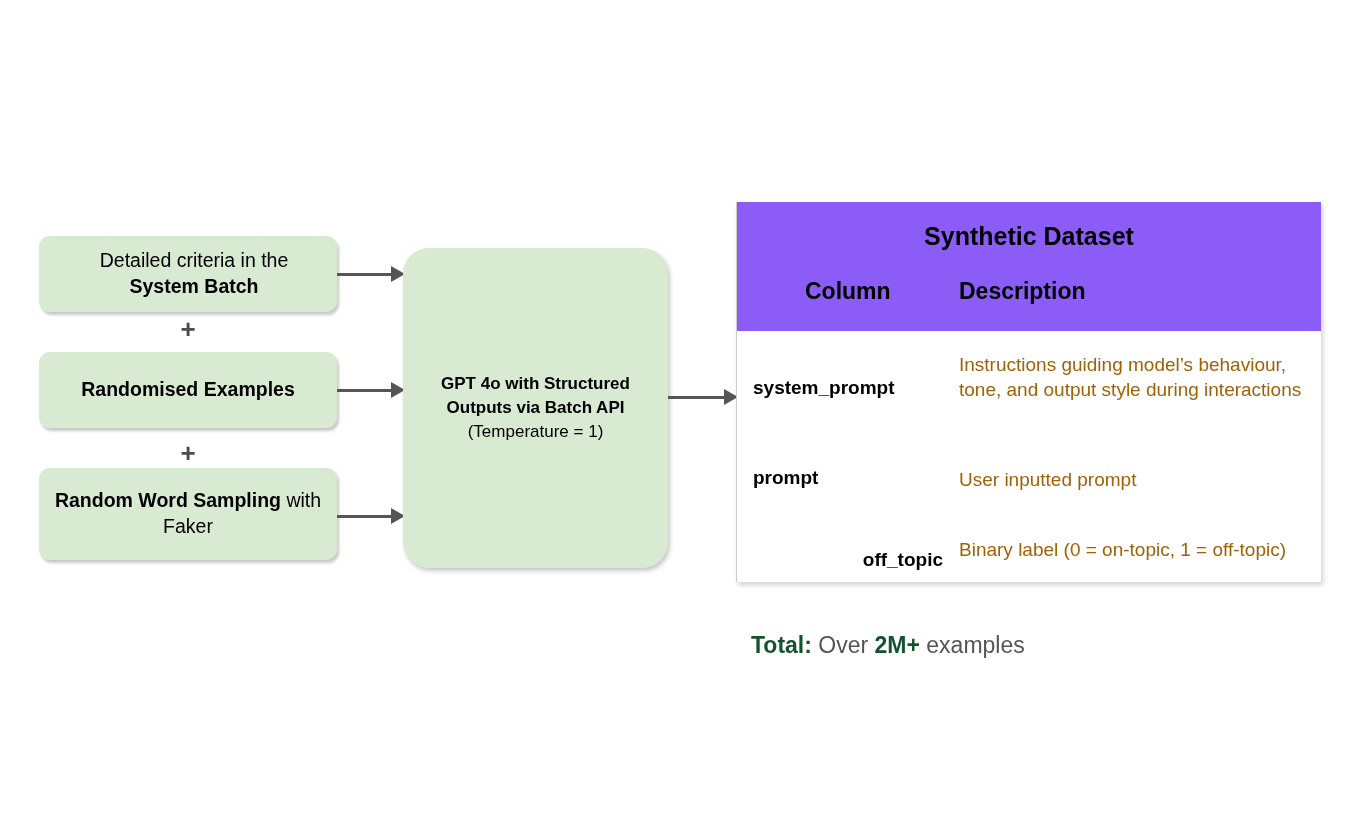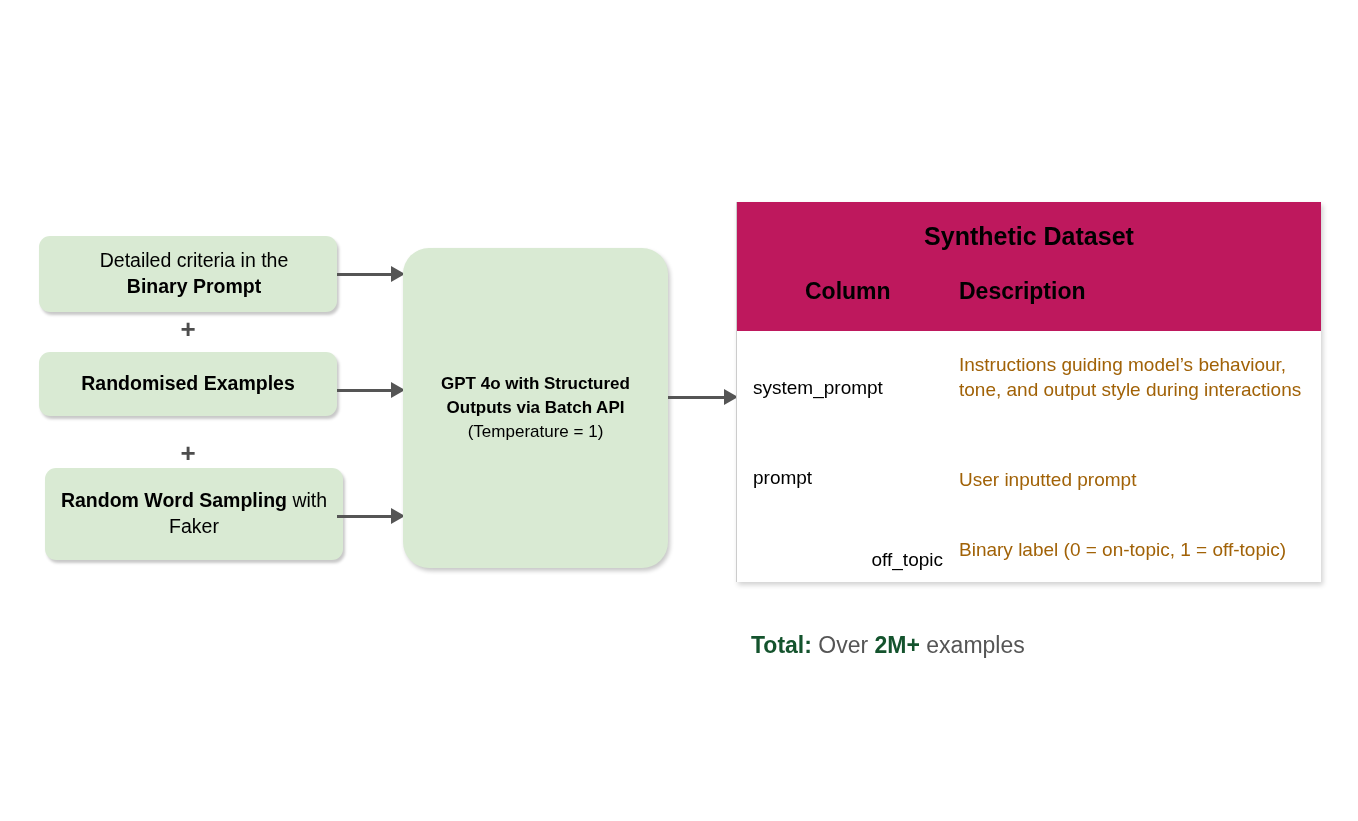--- a/index.html
+++ b/index.html
@@ -31,22 +31,22 @@
     text-align: center;
     box-sizing: border-box;
     padding: 4px 12px;
   }
   .green-box .txt {
     font-size: 19.5px;
     line-height: 1.33;
     color: #000;
   }
   #box-criteria { top: 236px; height: 76px; padding-left: 24px; }
-  #box-randomised { top: 352px; height: 64px; }
-  #box-faker { top: 468px; height: 92px; margin-left: 6px; }
+  #box-randomised { top: 352px; height: 76px; }
+  #box-faker { top: 468px; height: 92px; }
 
   
   .plus {
     position: absolute;
     left: 39px;
     width: 298px;
     text-align: center;
     font-size: 26px;
     font-weight: bold;
     color: #4d4d4d;
@@ -115,21 +115,21 @@
     top: 202px;
     width: 585px;
     height: 380px;
     background: #ffffff;
     box-shadow: 2px 3px 5px rgba(0,0,0,0.18);
     border-left: 1px solid #cccccc;
     box-sizing: border-box;
     overflow: hidden;
   }
   #table-header-band {
-    background: #be185d;
+    background: #8b5cf6;
     height: 129px;
     position: relative;
   }
   #dataset-title {
     position: absolute;
     top: 20px;
     left: 0;
     width: 100%;
     text-align: center;
     font-size: 25px;
@@ -151,20 +151,21 @@
     left: 0;
     width: 100%;
     display: flex;
   }
   .cell-name {
     position: absolute;
     left: 16px;
     width: 190px;
     font-size: 19px;
     color: #000;
+    font-weight: bold;
   }
   .cell-desc {
     position: absolute;
     left: 222px;
     width: 350px;
     font-size: 19px;
     line-height: 1.32;
     color: #a16207;
   }
   #row-0 { top: 150px; }
@@ -189,21 +190,21 @@
 
   b, .b { font-weight: bold; }
 </style>
 </head>
 <body>
 
 <div class="green-box" id="box-criteria">
   <div class="txt">
     <span>Detailed criteria in the</span>
     <br>
-    <b>Binary Prompt</b>
+    <b>System Batch</b>
   </div>
 </div>
 
 <div class="plus" id="plus-1">+</div>
 
 <div class="green-box" id="box-randomised">
   <div class="txt">
     <b>Randomised Examples</b>
   </div>
 </div>

